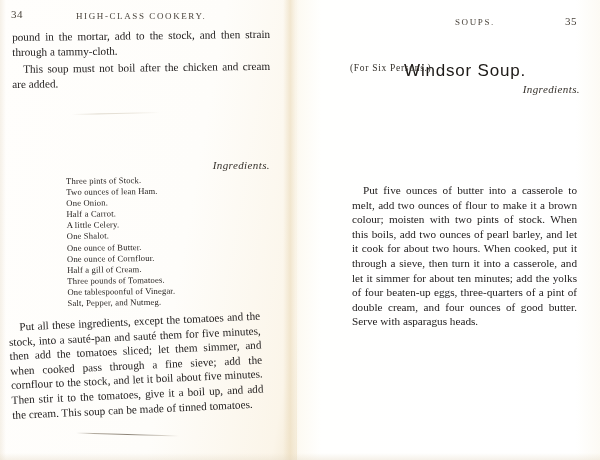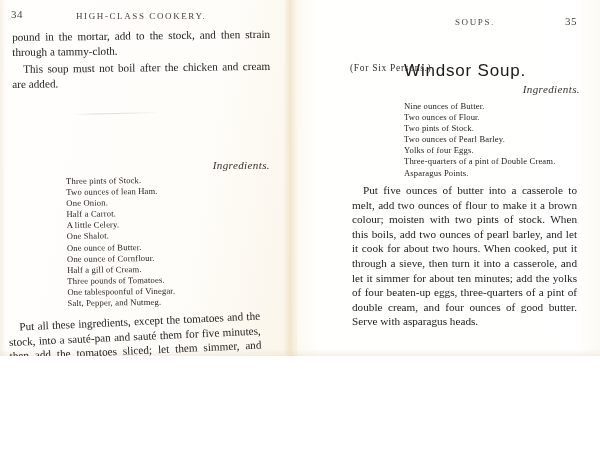--- a/index.html
+++ b/index.html
@@ -3,21 +3,21 @@
 <meta charset="utf-8">
 <style>
   html, body {
     margin: 0;
     padding: 0;
     background: #ffffff;
   }
   #page {
     position: relative;
     width: 600px;
-    height: 356px;
+    height: 460px;
     overflow: hidden;
     background: #fdfdfb;
     font-family: "Liberation Serif", "DejaVu Serif", serif;
     color: #2a2622;
   }
   
   .paper-left {
     position: absolute;
     left: 0; top: 0;
     width: 297px; height: 460px;
@@ -178,27 +178,18 @@
   <div class="running-head" style="left:455px; top:17px;">SOUPS.</div>
 
   <div class="folio" style="left:565px; top:15px;">35</div>
 
   <div class="recipe-title" style="left:350px; top:40px; width:230px;">Windsor Soup.</div>
 
   <div class="persons" style="left:350px; top:63px; width:230px;">(For Six Persons.)</div>
 
   <div class="ingredients-head" style="left:350px; top:83px; width:230px;">Ingredients.</div>
 
-  <ul class="ingredients-list" style="left:404px; top:101px;">
-    <li>Nine ounces of Butter.</li>
-    <li>Two ounces of Flour.</li>
-    <li>Two pints of Stock.</li>
-    <li>Two ounces of Pearl Barley.</li>
-    <li>Yolks of four Eggs.</li>
-    <li>Three-quarters of a pint of Double Cream.</li>
-    <li>Asparagus Points.</li>
-  </ul>
 
   <p class="body-par indent" style="left:352px; top:183px; width:225px;">Put five ounces of butter into a casserole to melt, add two ounces of flour to make it a brown colour; moisten with two pints of stock. When this boils, add two ounces of pearl barley, and let it cook for about two hours. When cooked, put it through a sieve, then turn it into a casserole, and let it simmer for about ten minutes; add the yolks of four beaten-up eggs, three-quarters of a pint of double cream, and four ounces of good butter.  Serve with asparagus heads.</p>
 
   <div class="signature" style="left:534px; top:430px;margin-top:38px;">D 2</div>
 
 </div>
 
 </body></html>

